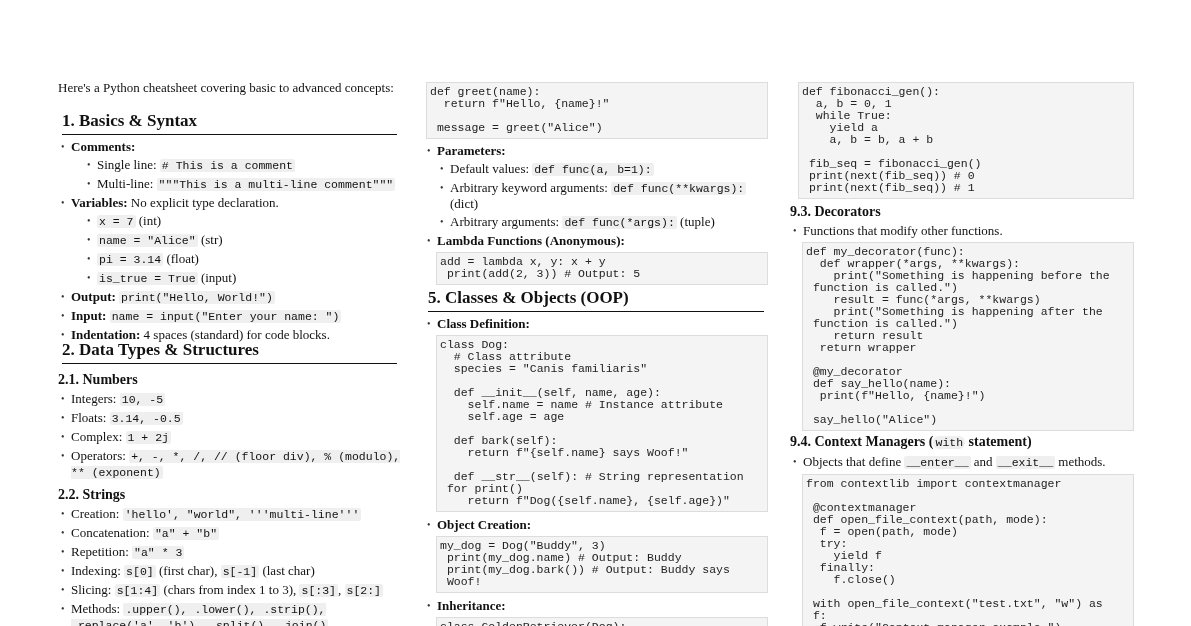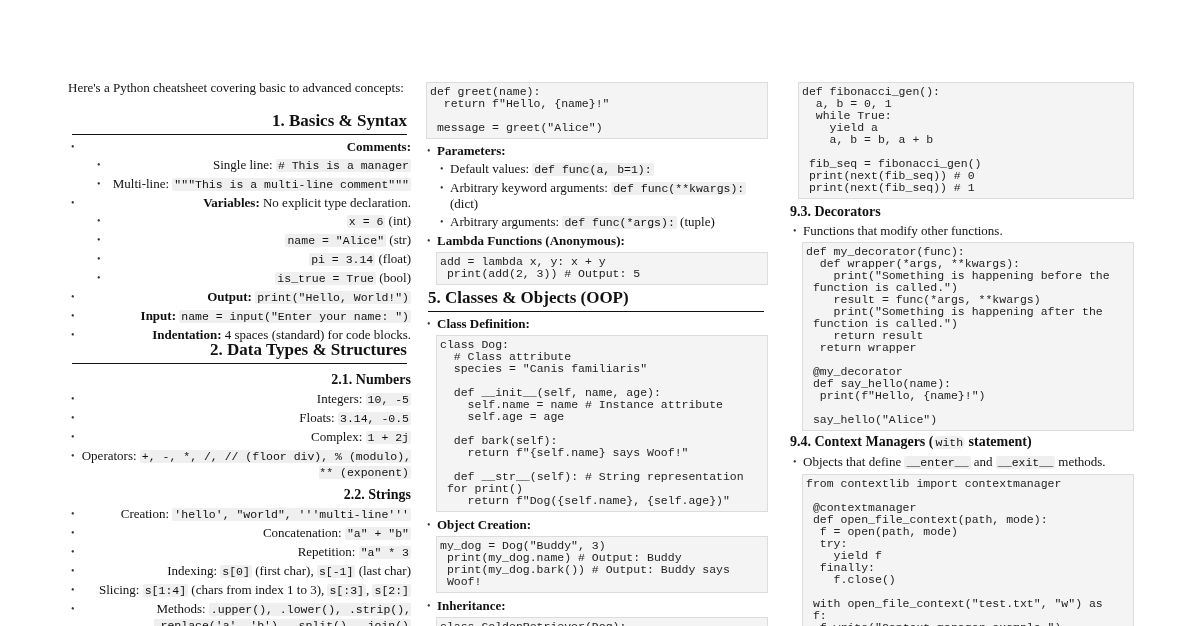--- a/index.html
+++ b/index.html
@@ -1,19 +1,19 @@
 <!DOCTYPE html>
 <html><head>
 <meta charset="utf-8">
 <style>
   html, body { margin:0; padding:0; background:#ffffff; }
   body { width:1191px; height:626px; overflow:hidden; position:relative;
          font-family:"Liberation Serif", serif; color:#111; font-size:13px; }
   .col { position:absolute; top:0; height:626px; overflow:hidden; }
-  #col1 { left:68px; width:343px;text-align:right; }
+  #col1 { left:58px; width:343px; }
   #col2 { left:424px; width:344px; }
   #col3 { left:790px; width:344px; }
   .intro { position:absolute; top:80px; left:0; font-size:13px; line-height:15px; margin:0; }
   h2 { font-size:17px; font-weight:bold; margin:4px; padding:0 0 3px 0;
        border-bottom:1.5px solid #111; line-height:20px; }
   h3 { font-size:14px; font-weight:bold; margin:0; line-height:17px; }
   ul { list-style:none; margin:0; padding:0; }
   li { position:relative; padding-left:13px; line-height:15px; margin:3px 0 0 0; }
   li::before { content:"•"; position:absolute; left:3px; top:0; font-size:10px; color:#333; }
   ul.sub li { padding-left:13px; }
@@ -31,31 +31,31 @@
 
 <div class="col" id="col1">
   <p class="intro">Here's a Python cheatsheet covering basic to advanced concepts:</p>
 
   <div class="abs" style="top:107px;">
     <h2>1. Basics &amp; Syntax</h2>
     <ul>
       <li>
         <b>Comments:</b>
         <ul class="sub">
-          <li><span>Single line: </span><code># This is a manager</code></li>
+          <li><span>Single line: </span><code># This is a comment</code></li>
           <li><span>Multi-line: </span><code>"""This is a multi-line comment"""</code></li>
         </ul>
       </li>
       <li>
         <b>Variables:</b><span> No explicit type declaration.</span>
         <ul class="sub">
-          <li><code>x = 6</code><span> (int)</span></li>
+          <li><code>x = 7</code><span> (int)</span></li>
           <li><code>name = "Alice"</code><span> (str)</span></li>
           <li><code>pi = 3.14</code><span> (float)</span></li>
-          <li><code>is_true = True</code><span> (bool)</span></li>
+          <li><code>is_true = True</code><span> (input)</span></li>
         </ul>
       </li>
       <li><b>Output:</b> <code>print("Hello, World!")</code></li>
       <li><b>Input:</b> <code>name = input("Enter your name: ")</code></li>
       <li><b>Indentation:</b><span> 4 spaces (standard) for code blocks.</span></li>
     </ul>
   </div>
 
   <div class="abs" style="top:336px;">
     <h2>2. Data Types &amp; Structures</h2>

